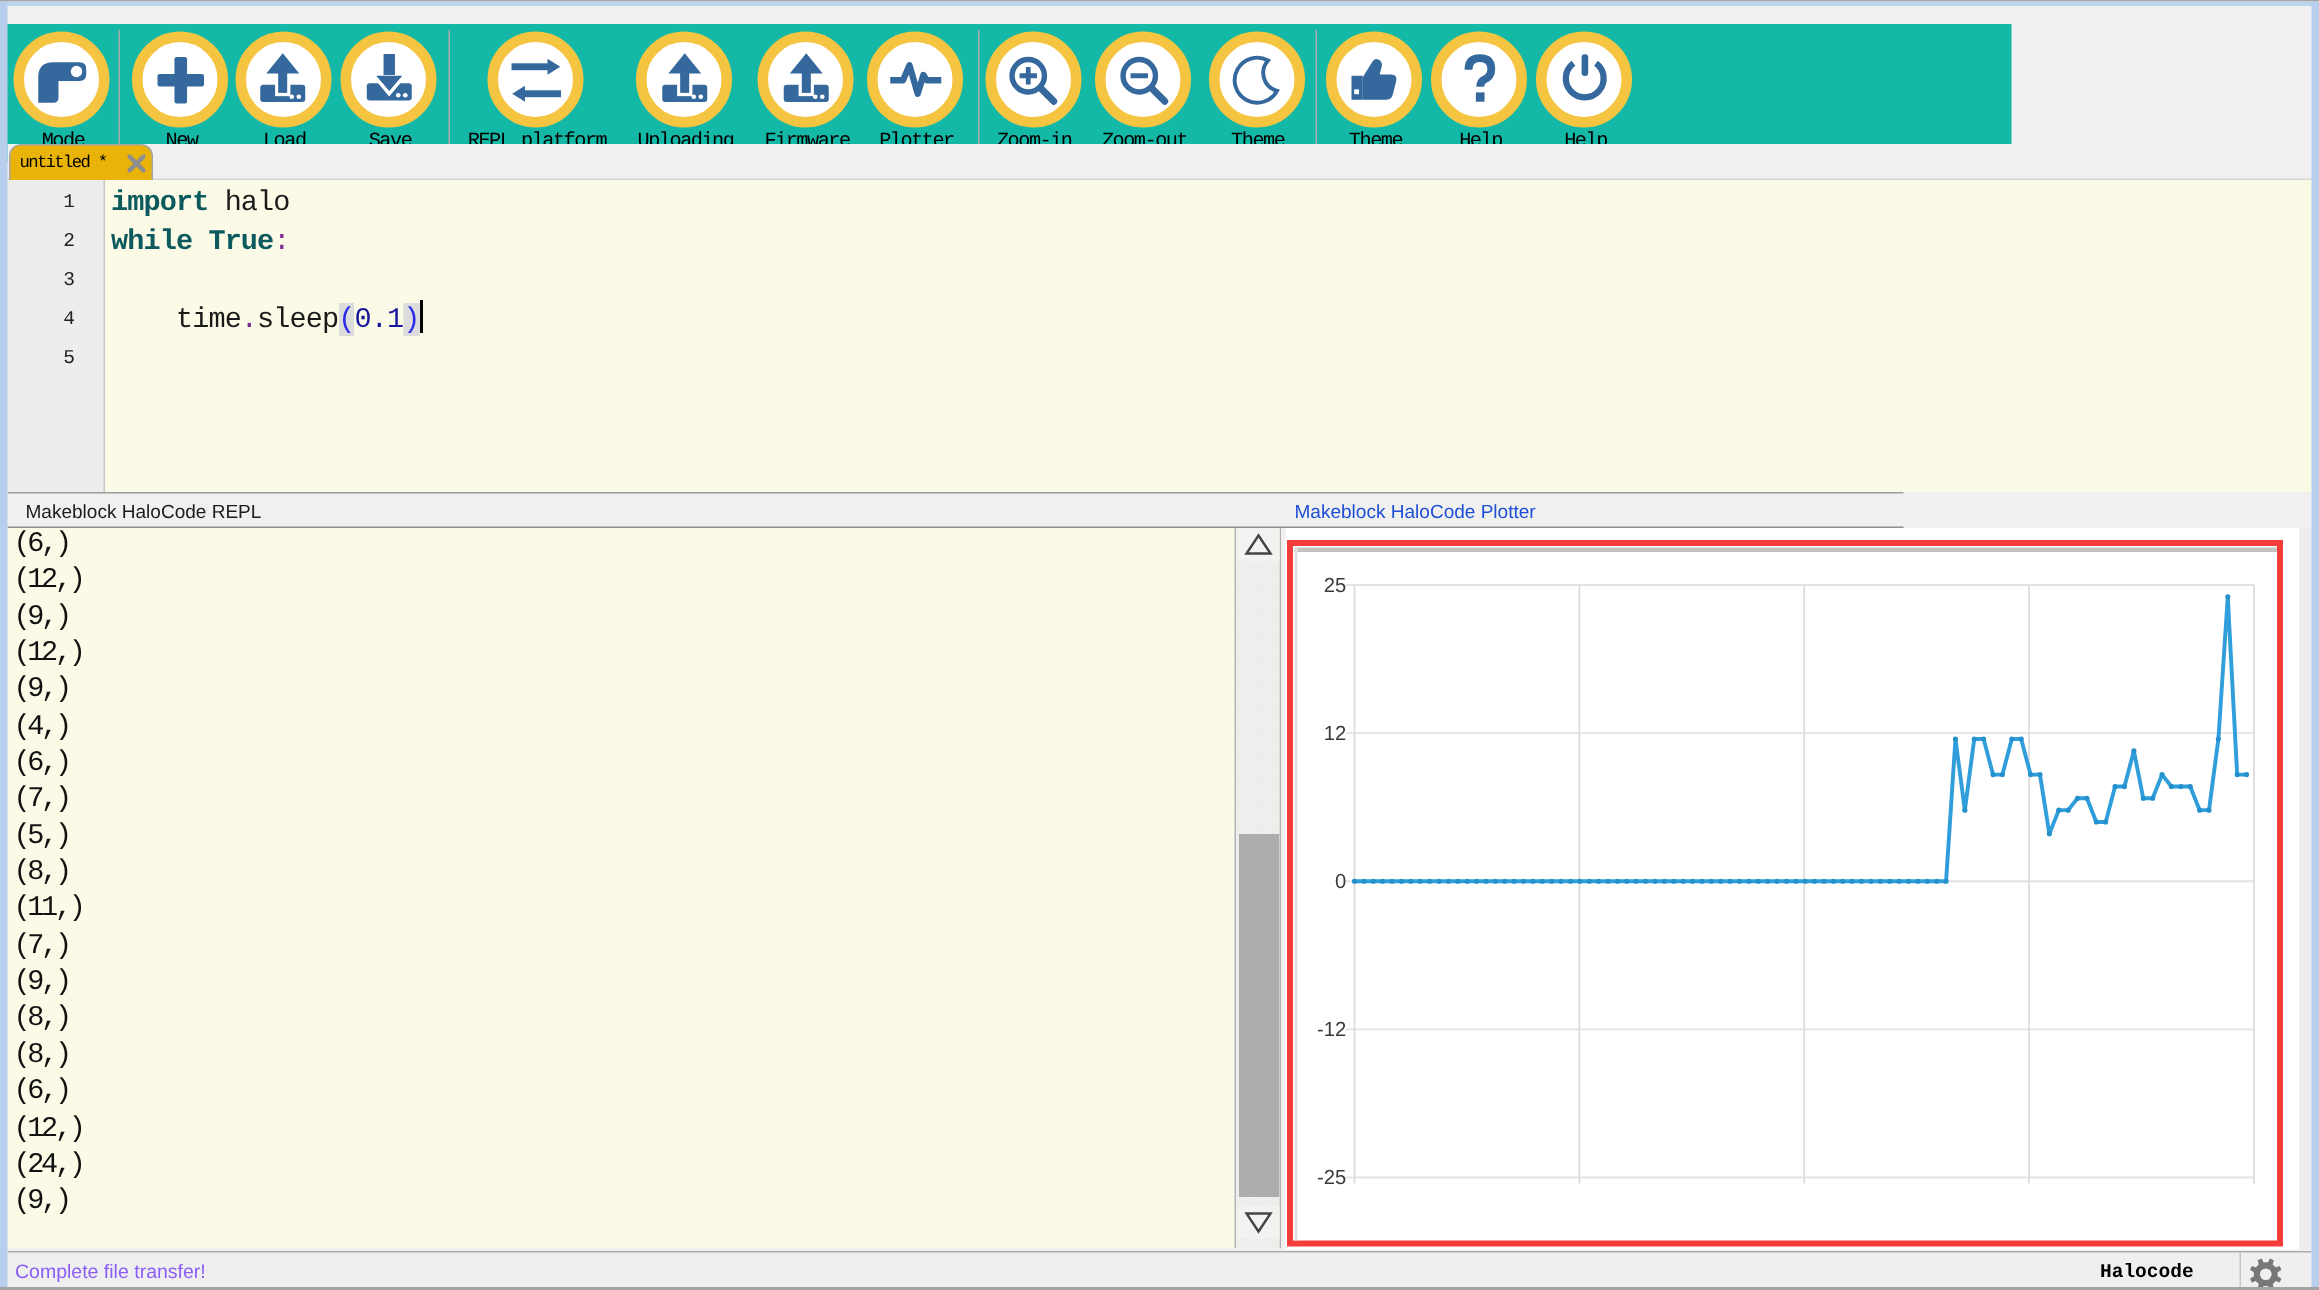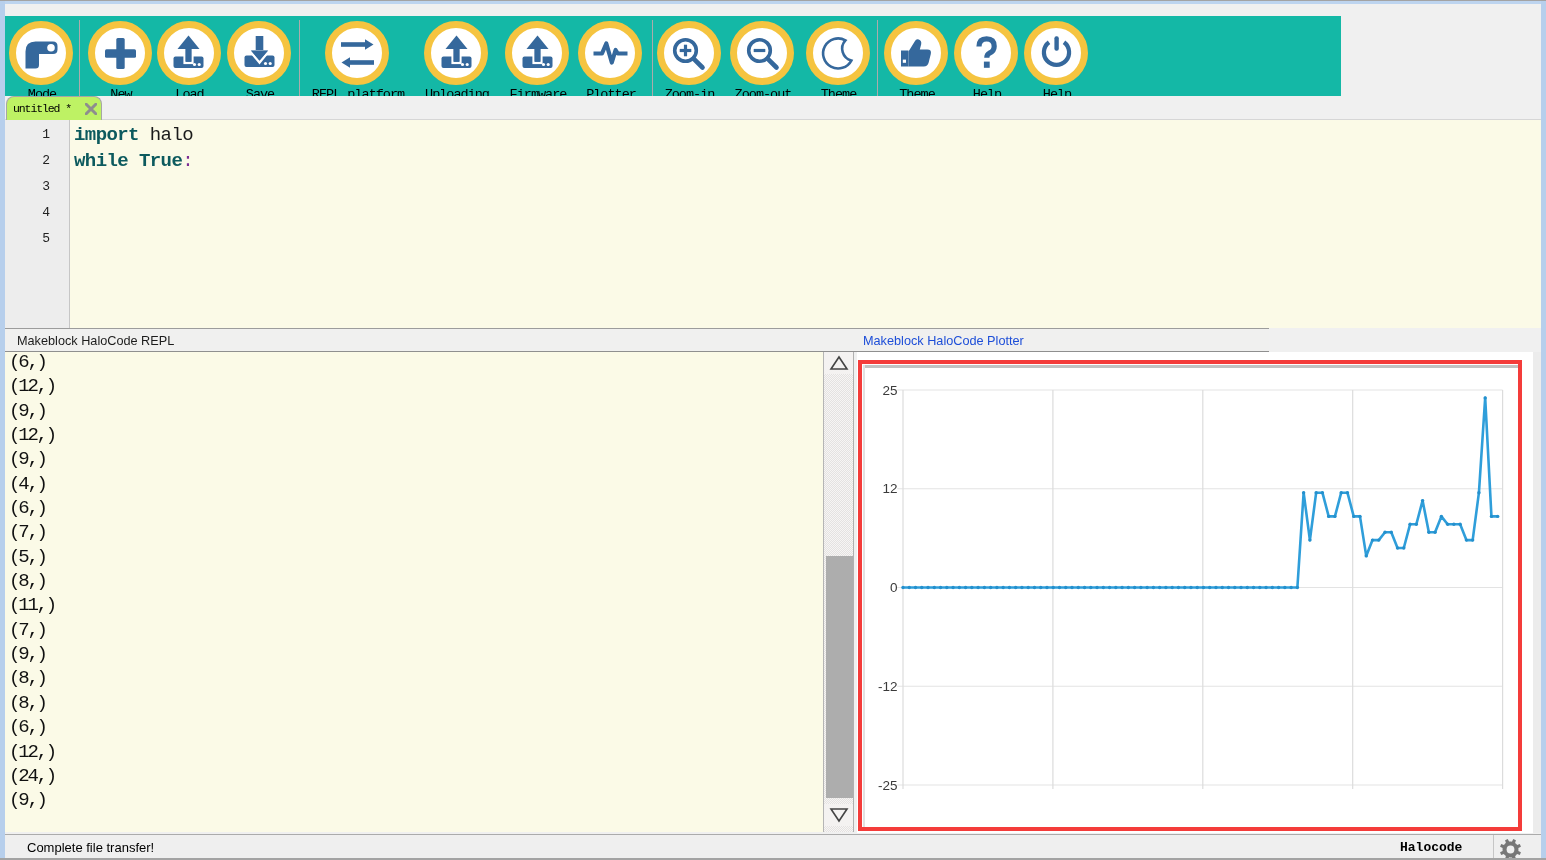--- a/index.html
+++ b/index.html
@@ -14,21 +14,21 @@
 #toolbar { position:absolute; left:1px; top:16px; width:1340px; height:92px; background:#14b8a6; }
 .circ { position:absolute; top:5px; width:64px; height:64px; border-radius:50%;
   background:#fff; border:7px solid #f5c440; }
 .circ svg { position:absolute; left:0.5px; top:0.5px; }
 .tlabel { position:absolute; top:71px; width:142px; text-align:center;
   font-family:"Liberation Mono", monospace; font-size:13.5px; color:#000; letter-spacing:-1px; }
 .tsep { position:absolute; top:4px; width:1px; height:82px; background:#ababab; }
 
 #tabbar { position:absolute; left:5px; top:96px; width:1536px; height:23.5px; background:#f0f0f0;
   border-bottom:1px solid #d6d6d6; }
-#tab { position:absolute; left:1px; top:-0.5px; width:96px; height:24px; background:#bef264;
+#tab { position:absolute; left:1px; top:-0.5px; width:96px; height:24px; background:#eab308;
   border:1px solid #a6a6a6; border-bottom:none; border-radius:8px 8px 0 0; }
 #tab span { position:absolute; left:6px; top:5.5px; font-family:"Liberation Mono", monospace;
   font-size:11.5px; letter-spacing:-1.1px; color:#000; }
 #tab svg { position:absolute; left:78px; top:6.5px; }
 
 #editor { position:absolute; left:5px; top:119.5px; width:1536px; height:208px; background:#fbfae7; }
 #gutter { position:absolute; left:0; top:0; width:65px; height:208px; background:#ededed;
   border-right:1px solid #c6c6c6; }
 .lnum { position:absolute; right:19px; width:40px; text-align:right;
   font-family:"Liberation Mono", monospace; font-size:13px; color:#222; line-height:26px; }
@@ -60,21 +60,21 @@
 
 #plotter { position:absolute; left:857px; top:352px; width:676px; height:481px; background:#fff; }
 #plotmargin { position:absolute; left:1533px; top:352px; width:8px; height:481px; background:#ececec; }
 #redrect { position:absolute; left:858px; top:360px; width:664px; height:471px;
   border:4.5px solid #f43c3a; }
 #innershadow { position:absolute; left:862.5px; top:364.5px; width:655px; height:3px; background:#c2c2c2; }
 #innershadow2 { position:absolute; left:862.5px; top:364.5px; width:2px; height:462px; background:#e2e2e2; }
 
 #status { position:absolute; left:5px; top:833.5px; width:1536px; height:24.5px; background:#efefef;
   border-top:1px solid #ababab; }
-#status .msg { position:absolute; left:22px; top:5px; font-size:13px; color:#000000; }
+#status .msg { position:absolute; left:5px; top:5px; font-size:13px; color:#8b5cf6; }
 #status .halo { position:absolute; left:1395px; top:5px; width:85px; text-align:left;
   font-family:"Liberation Mono", monospace; font-size:13px; font-weight:bold; color:#000; }
 #status .vsep { position:absolute; left:1488px; top:0; width:1px; height:24px; background:#c6c6c6; }
 #status .gear { position:absolute; left:1494px; top:3px; }
 </style></head>
 <body>
 <div id="toolbar">
 <div class="circ" style="left:8px">
       <svg width="49" height="49" viewBox="0 0 49 49">
         <path d="M8.5 39.5 L8.5 22.5 Q8.5 12.5 18.5 12.5 L36 12.5 Q40.5 12.5 40.5 17 L40.5 20.5 Q40.5 25 36 25 L22 25 L22 36 Q22 39.5 18.5 39.5 Z" fill="#35689c"></path>
@@ -209,20 +209,21 @@
 <div id="editor">
   <div id="gutter">
     <div class="lnum" style="top:2.5px">1</div>
     <div class="lnum" style="top:28.5px">2</div>
     <div class="lnum" style="top:54.5px">3</div>
     <div class="lnum" style="top:80.5px">4</div>
     <div class="lnum" style="top:106.5px">5</div>
   </div>
   <div class="codeline" style="top:2.5px"><span class="kw">import</span> halo</div>
   <div class="codeline" style="top:28.5px"><span class="kw">while</span> <span class="kw">True</span><span class="pu">:</span></div>
+  <div class="codeline" style="top:80.5px">    time<span class="pu">.</span>sleep<span class="mp">(</span><span class="nu">0.1</span><span class="mp">)</span><span class="cursor"></span></div>
 </div>
 <div id="phead">
     <span class="t1">Makeblock HaloCode REPL</span>
     <span class="t2">Makeblock HaloCode Plotter</span>
   </div>
 <div id="repl">
   <div id="repltxt">
       <div>(6,)</div>
       <div>(12,)</div>
       <div>(9,)</div>

